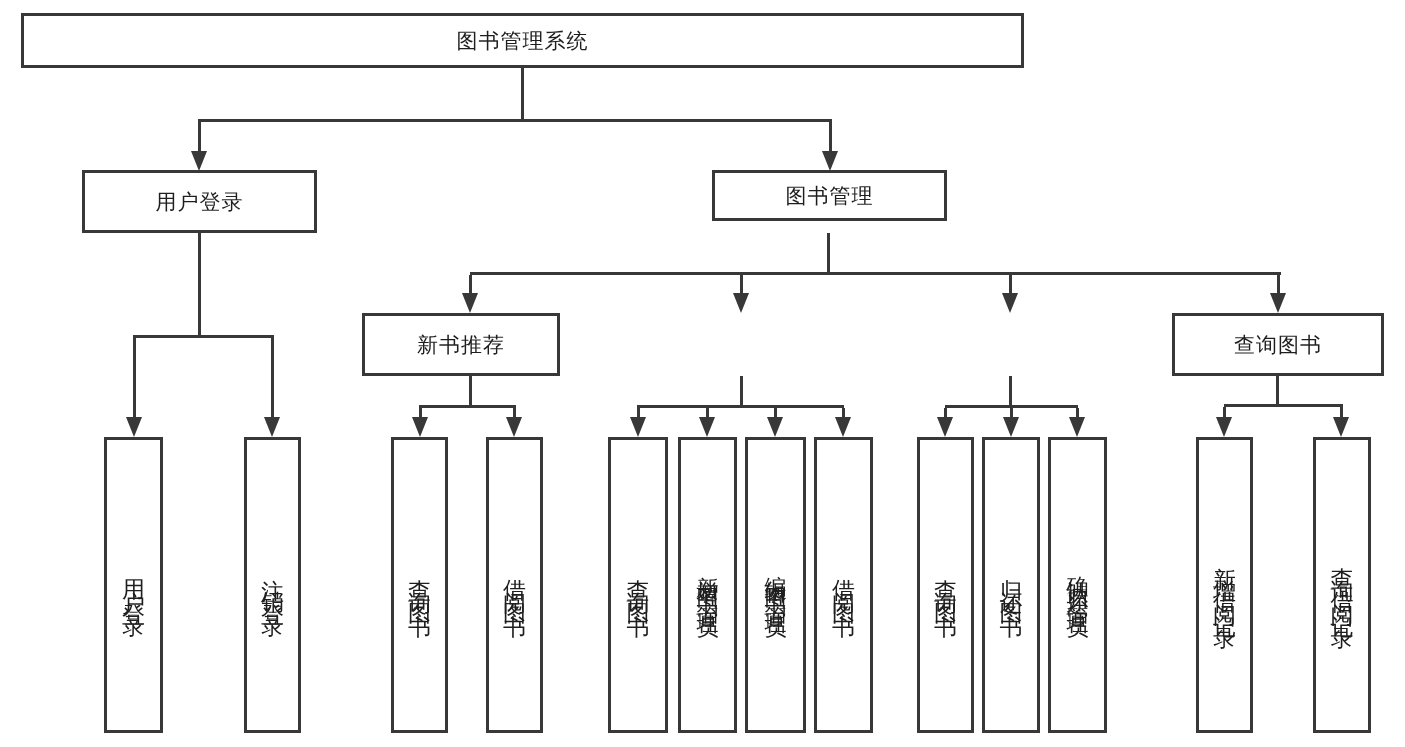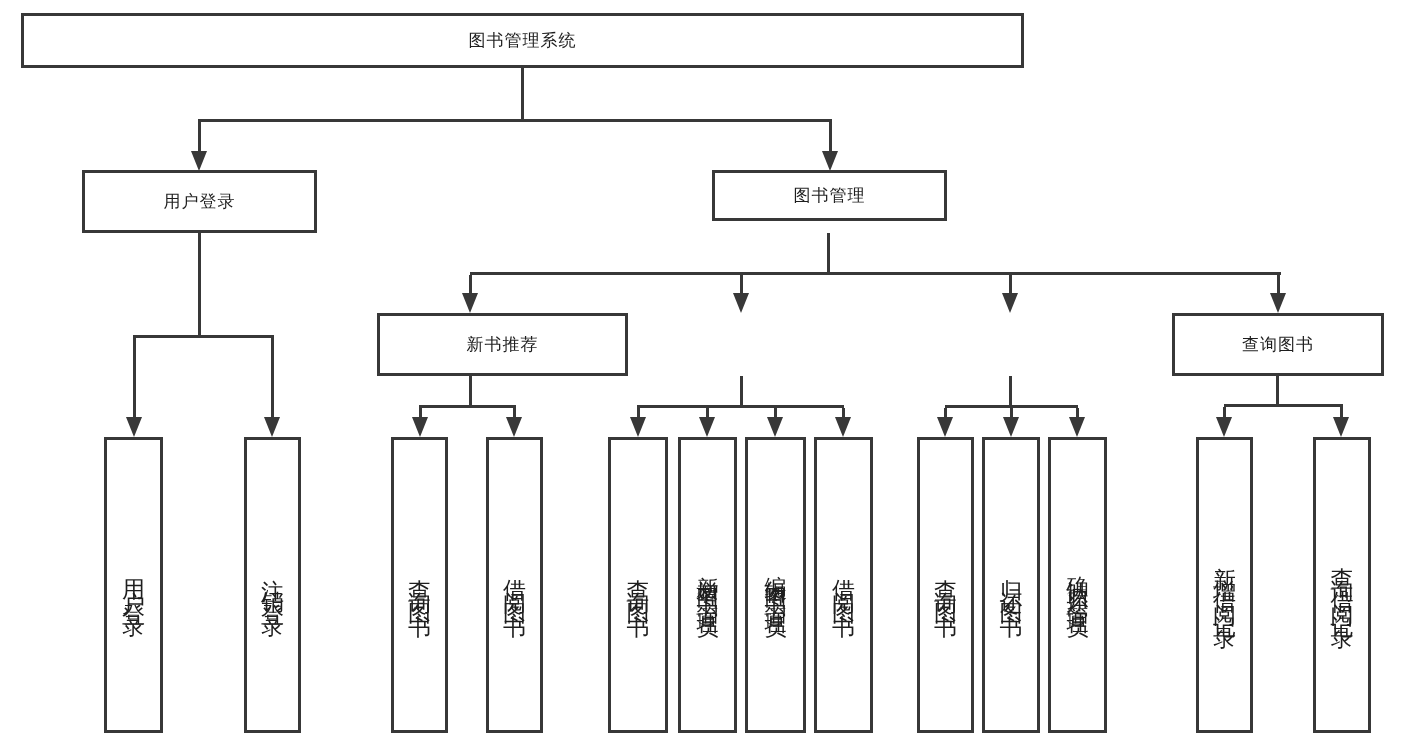--- a/index.html
+++ b/index.html
@@ -4,21 +4,21 @@
 <style>
   html,body{margin:0;padding:0;background:#ffffff;}
   .stage{
     position:relative;width:1405px;height:747px;background:#ffffff;
     font-family:"Liberation Sans","DejaVu Sans",sans-serif;color:#1e1e1e;overflow:hidden;
   }
   .box{
     position:absolute;background:#ffffff;border:3px solid #383838;box-sizing:border-box;
     display:flex;align-items:center;justify-content:center;z-index:2;
   }
-  .box.h span{font-size:17px;letter-spacing:1px;white-space:nowrap;}
+  .box.h span{font-size:21px;letter-spacing:1px;white-space:nowrap;}
   .box.v span{
     writing-mode:vertical-rl;text-orientation:mixed;
     font-size:23px;letter-spacing:12px;line-height:1;
   }
   .box.v.long span{font-size:22px;letter-spacing:6px;}
   .line{position:absolute;background:#383838;z-index:1;}
   .arrow{
     position:absolute;width:0;height:0;z-index:1;
     border-left:8px solid transparent;border-right:8px solid transparent;
     border-top:20px solid #383838;
@@ -37,21 +37,21 @@
     <span>图书管理系统</span>
   </div>
 
   <div class="box h" style="left:82px;top:170px;width:235px;height:63px">
     <span>用户登录</span>
   </div>
   <div class="box h" style="left:712px;top:170px;width:235px;height:51px">
     <span>图书管理</span>
   </div>
 
-  <div class="box h" style="left:377px;top:313px;width:251px;height:63px">
+  <div class="box h" style="left:362px;top:313px;width:198px;height:63px">
     <span>新书推荐</span>
   </div>
   <div class="box h" style="left:1172px;top:313px;width:212px;height:63px">
     <span>查询图书</span>
   </div>
 
   <div class="box v" style="left:104px;top:437px;width:59px;height:296px">
     <span>用户登录</span>
   </div>
   <div class="box v" style="left:244px;top:437px;width:57px;height:296px">

